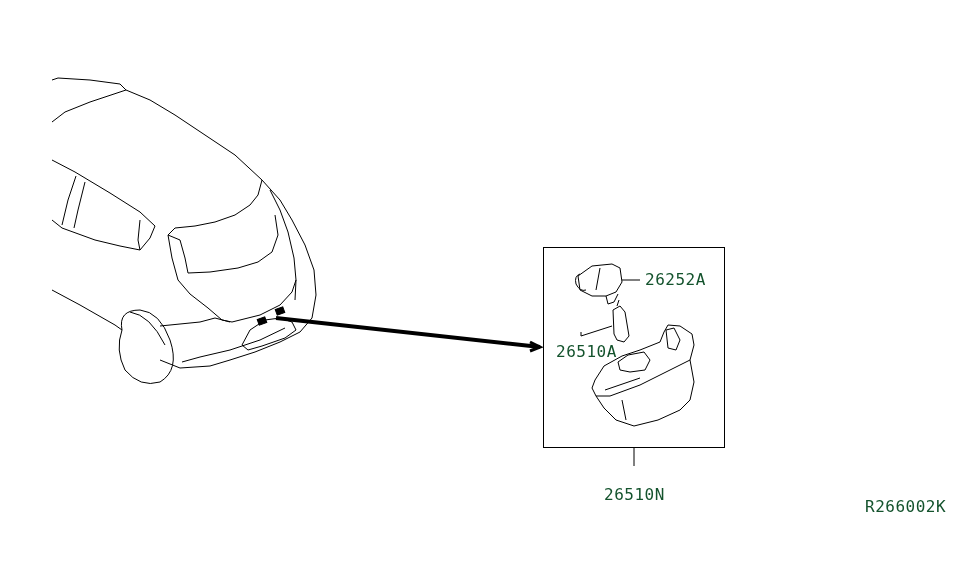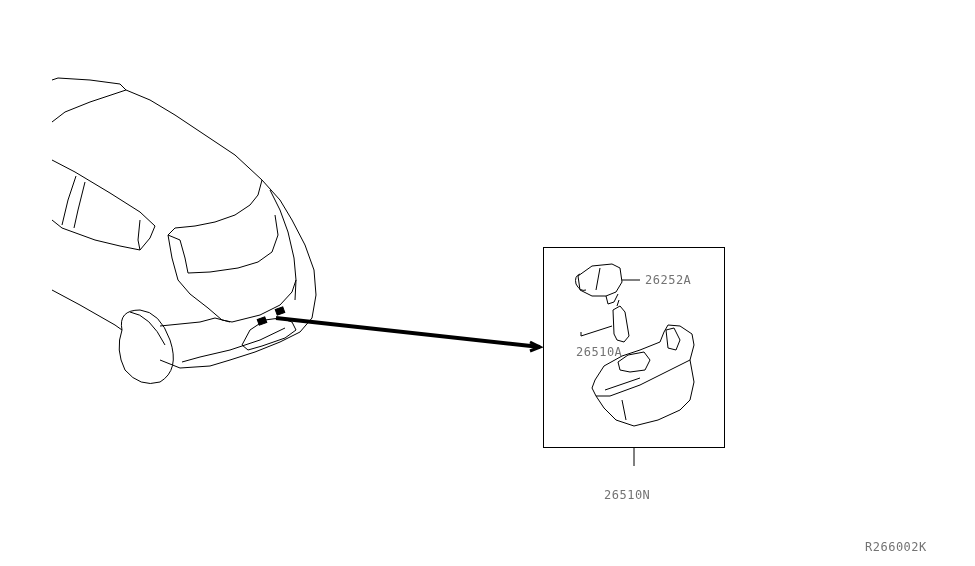--- a/index.html
+++ b/index.html
@@ -1,18 +1,18 @@
 <!DOCTYPE html>
 <html><head>
   <meta charset="utf-8">
   <style>
     html, body { margin: 0; padding: 0; background: #ffffff; }
     body { width: 975px; height: 566px; position: relative; overflow: hidden; font-family: "DejaVu Sans Mono", monospace; }
     svg.drawing { position: absolute; left: 0; top: 0; }
-    .label { position: absolute; font-family: "DejaVu Sans Mono", "Liberation Mono", monospace; font-size: 12px; color: #737373; letter-spacing: 0.5px; line-height: 14px; white-space: nowrap; }
+    .label { position: absolute; font-family: "DejaVu Sans Mono", "Liberation Mono", monospace; font-size: 16px; color: #14532d; letter-spacing: 0.5px; line-height: 14px; white-space: nowrap; }
     .detail-box { position: absolute; left: 543px; top: 247px; width: 182px; height: 201px; border: 1px solid #000; box-sizing: border-box; }
   </style>
 </head>
 <body>
 
 <svg class="drawing" width="975" height="566" viewBox="0 0 975 566" fill="none" stroke="#000" stroke-width="1">
 
   <g>
     <path d="M52 80 L58 78 L90 80 L120 84 L126 90 L150 100 L175 115 L205 135 L235 155 L262 180 L280 200 L292 220 L305 245 L314 270 L316 295 L312 318 L300 332 L280 342 L255 352 L230 360 L210 366 L180 368 L160 360"></path>
     <path d="M52 122 L65 112 L90 102 L126 90"></path>
@@ -60,15 +60,15 @@
     <path d="M666 330 L674 328 L680 340 L676 350 L668 348 Z"></path>
     <path d="M605 390 L640 378"></path>
     <path d="M622 400 L626 420"></path>
     <line x1="634" y1="448" x2="634" y2="466"></line>
   </g>
 </svg>
 
 <div class="detail-box"></div>
 
 <div class="label" style="left:645px; top:273px;">26252A</div>
-<div class="label" style="left:576px; top:345px;">26510A</div>
+<div class="label" style="left:556px; top:345px;">26510A</div>
 <div class="label" style="left:604px; top:488px;">26510N</div>
-<div class="label" style="left:865px; top:500px;margin-top:40px;">R266002K</div>
+<div class="label" style="left:865px; top:500px;">R266002K</div>
 
 </body></html>

